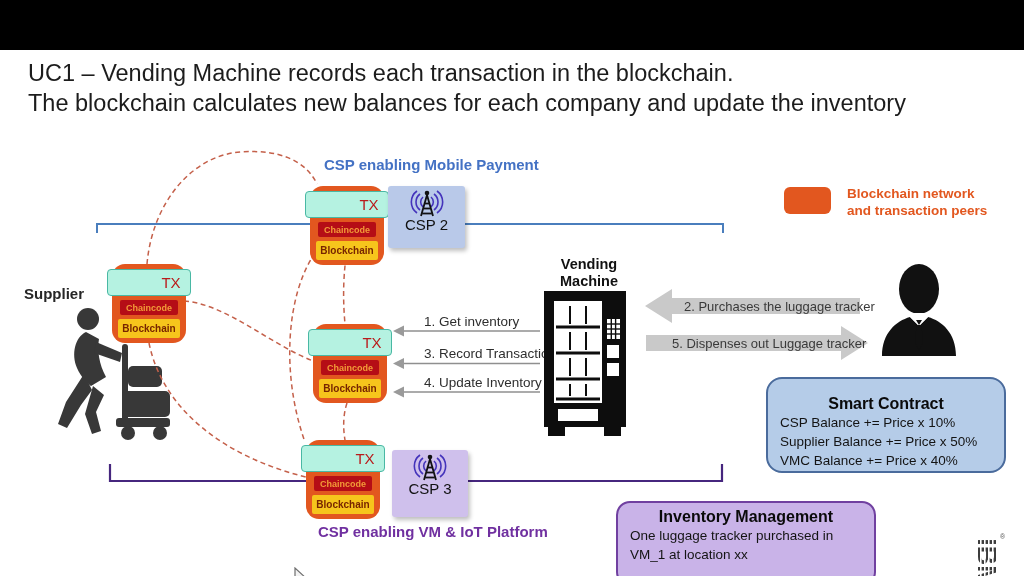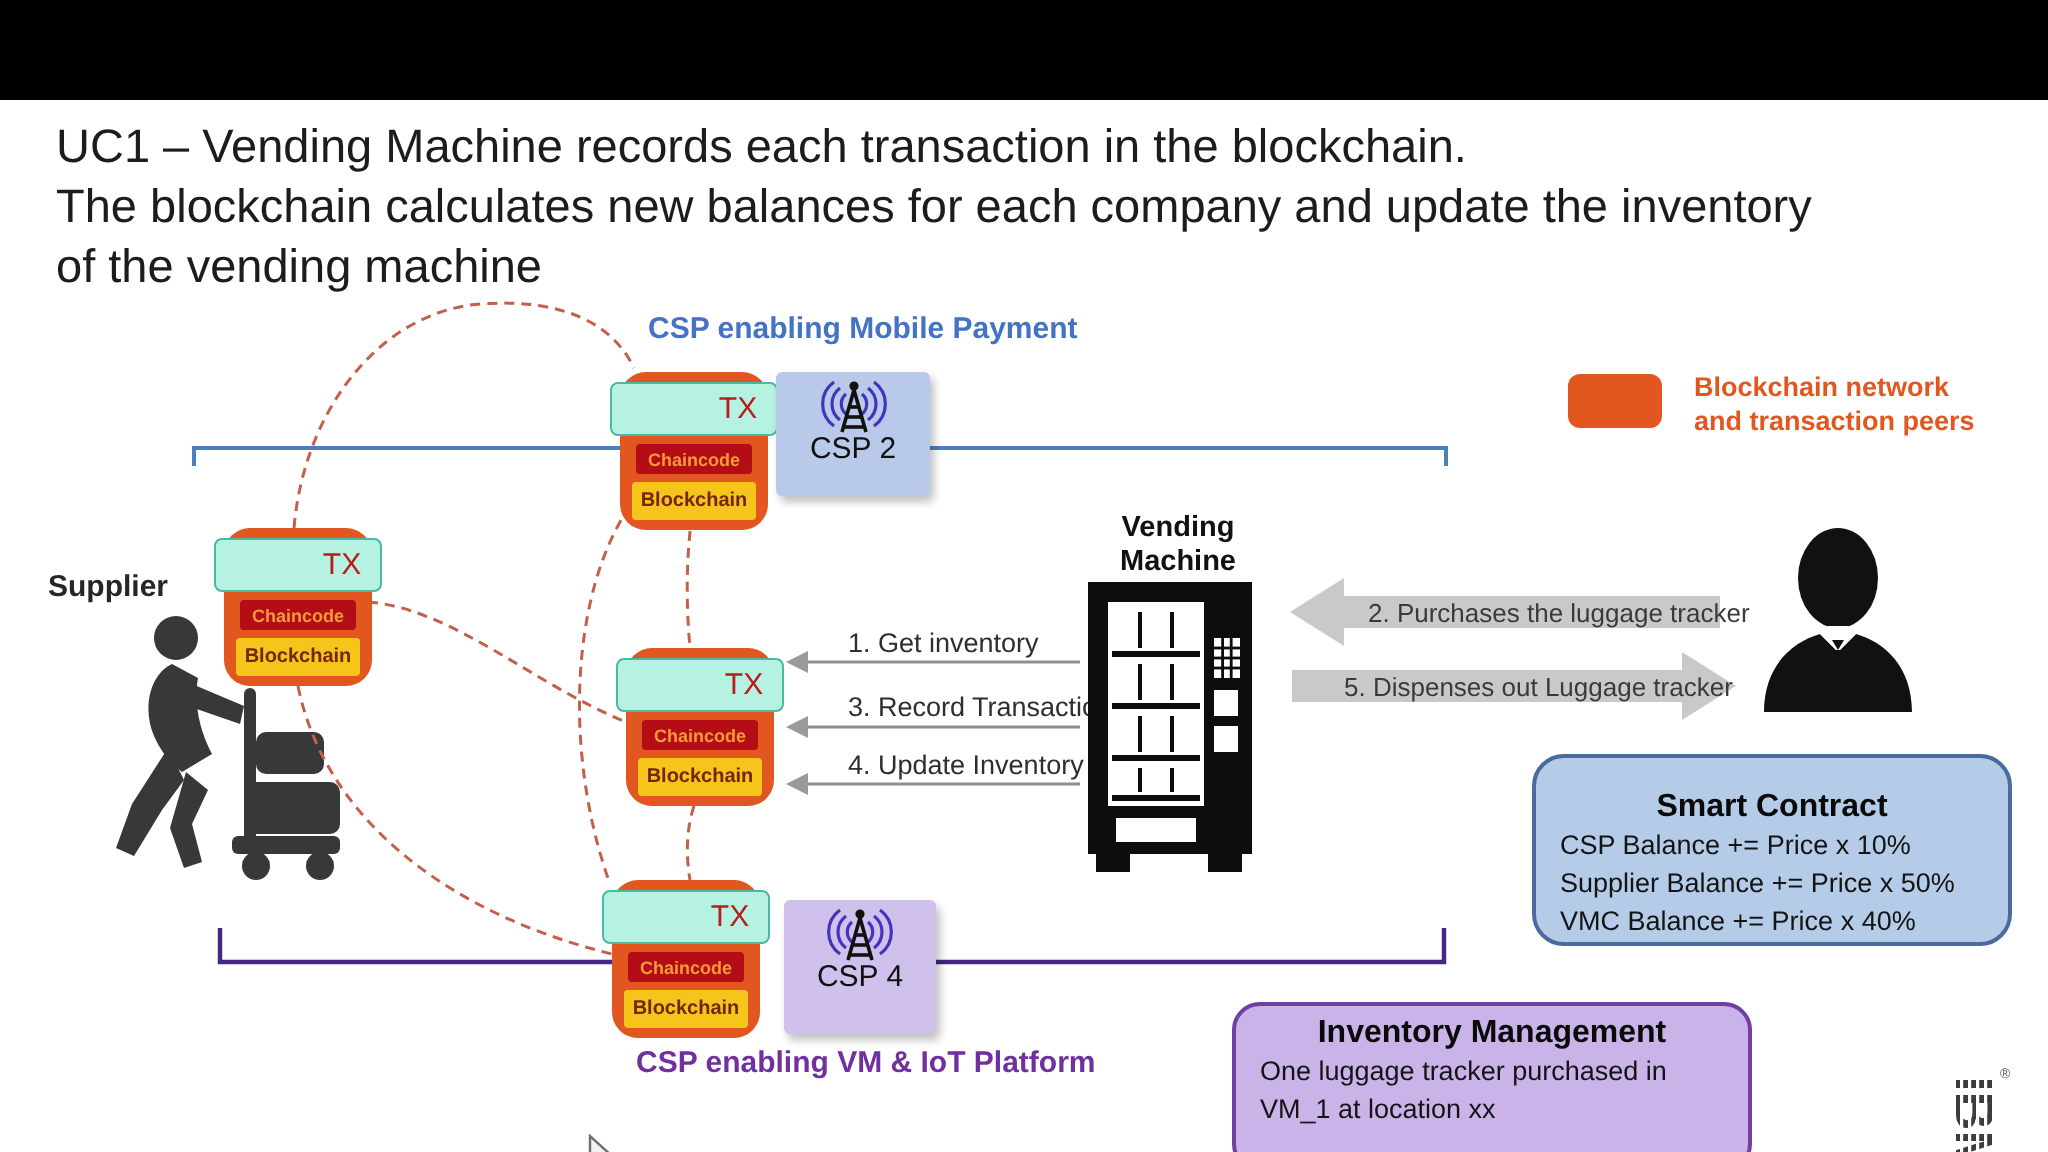--- a/index.html
+++ b/index.html
@@ -47,21 +47,20 @@
 <body>
 
 <div class="stage">
 
   <div class="bar top"></div>
   <div class="bar bottom"></div>
 
   <div class="abs title">
     <div>UC1 – Vending Machine records each transaction in the blockchain.</div>
     <div>The blockchain calculates new balances for each company and update the inventory</div>
-    <div>of the vending machine</div>
   </div>
 
   <svg class="svg-layer" width="1024" height="576" viewBox="0 0 1024 576">
 
     <path d="M97,193 L97,184 L310,184 M465,184 L723,184 L723,193" fill="none" stroke="#4a7ebd" stroke-width="2"></path>
 
     <path d="M110,424 L110,441 L306,441 M468,441 L722,441 L722,424" fill="none" stroke="#46267e" stroke-width="2.2"></path>
 
     <g fill="none" stroke="#c4604a" stroke-width="1.5" stroke-dasharray="5,3.5">
       <path d="M147,224 C152,165 190,116 240,112 C280,109 306,121 317,144"></path>
@@ -153,21 +152,21 @@
       </g>
       <circle cx="23" cy="7" r="2.3" fill="#111"></circle>
       <g stroke="#111" stroke-width="1.8" fill="none">
         <line x1="23" y1="9" x2="17" y2="30"></line>
           <line x1="23" y1="9" x2="29" y2="30"></line>
         <line x1="20.6" y1="17.5" x2="25.4" y2="17.5"></line>
           <line x1="19.4" y1="22.5" x2="26.6" y2="22.5"></line>
         <line x1="18.2" y1="27.5" x2="27.8" y2="27.5"></line>
       </g>
     </svg>
-    <div class="csplabel">CSP 4</div>
+    <div class="csplabel">CSP 3</div>
   </div>
 
   <div class="abs supplier-label">Supplier</div>
   <svg class="abs" style="left:56px;top:266px;" width="120" height="136" viewBox="0 0 120 136">
     <g fill="#383838">
       <circle cx="32" cy="13" r="11"></circle>
       <path d="M30,26 C19,31 15,48 21,62 C25,71 30,76 35,80 L50,71 C43,58 41,44 43,33 Z"></path>
       <path d="M40,36 L66,47 L64,56 L38,47 Z"></path>
       <path d="M28,68 L10,96 L2,118 L11,122 L25,99 L36,84 Z"></path>
       <path d="M37,80 L29,108 L36,128 L45,125 L40,106 L48,89 Z"></path>

